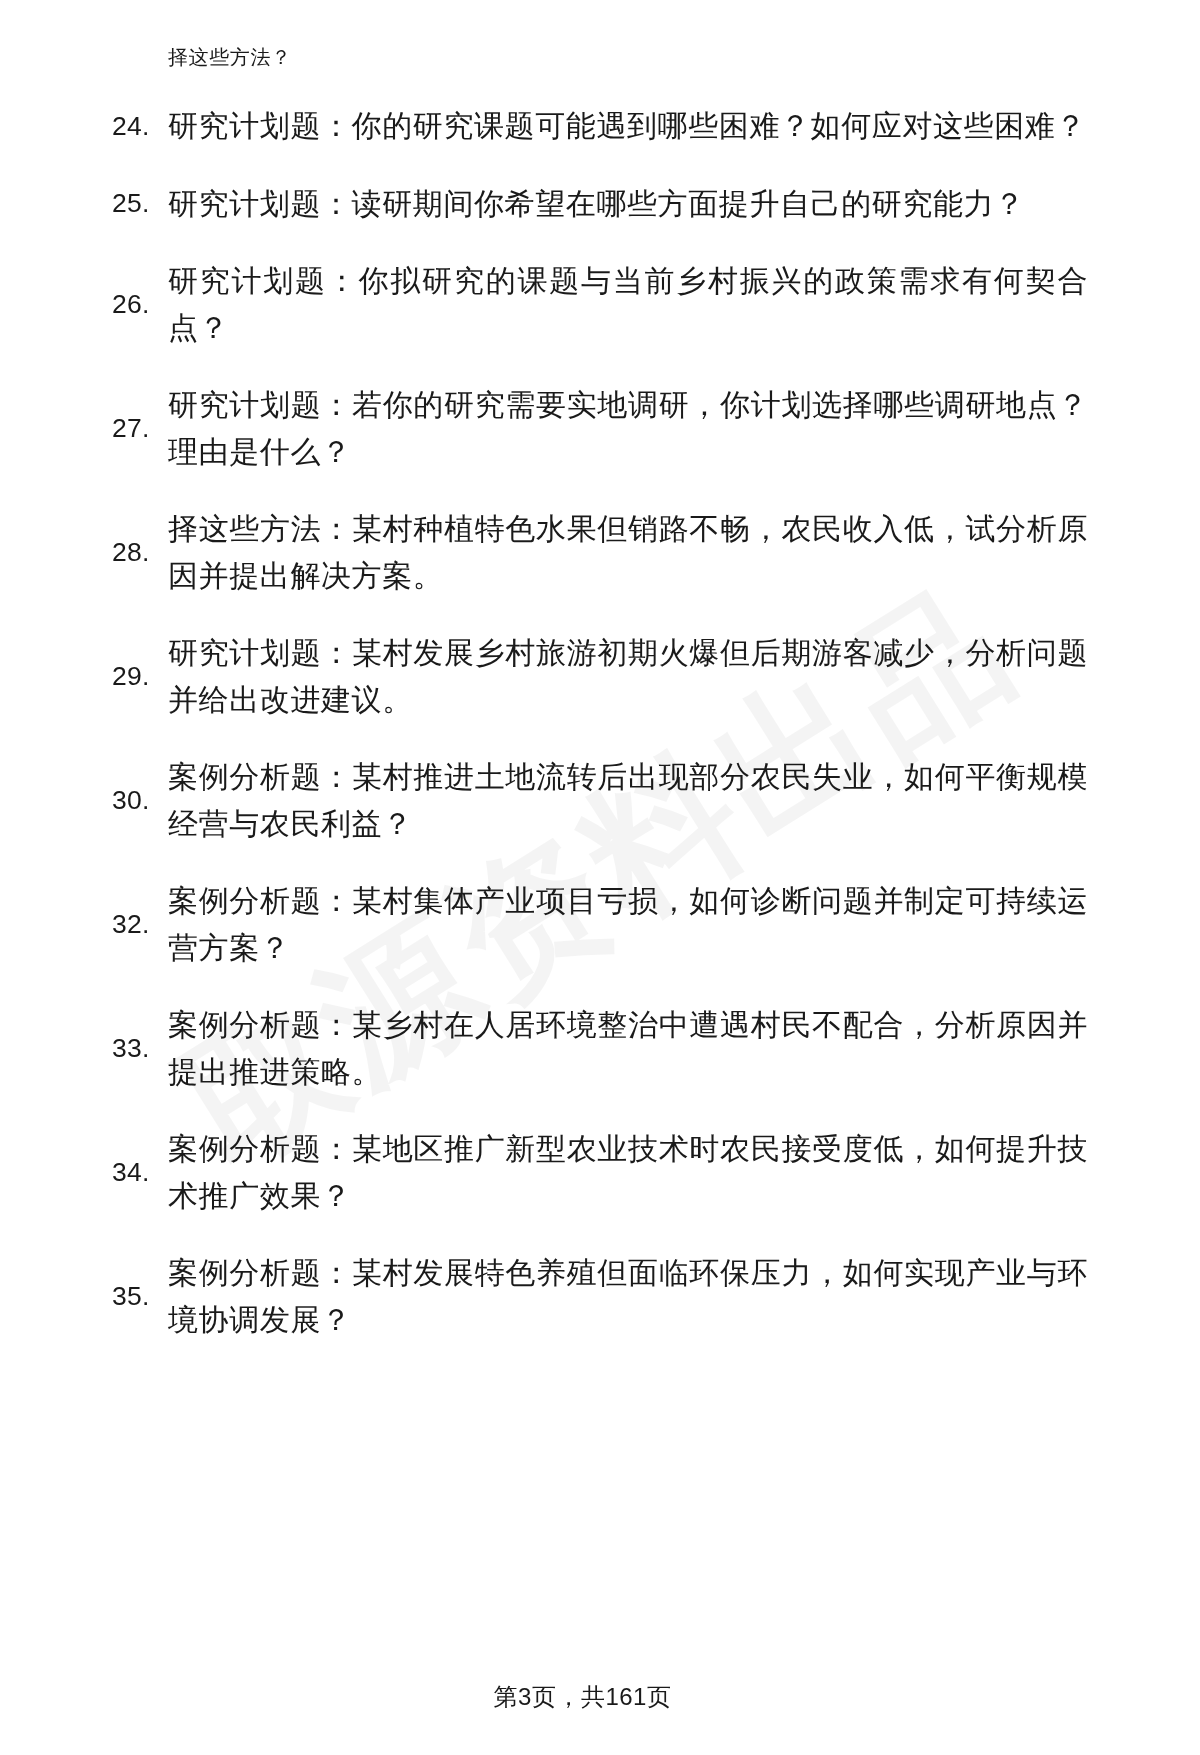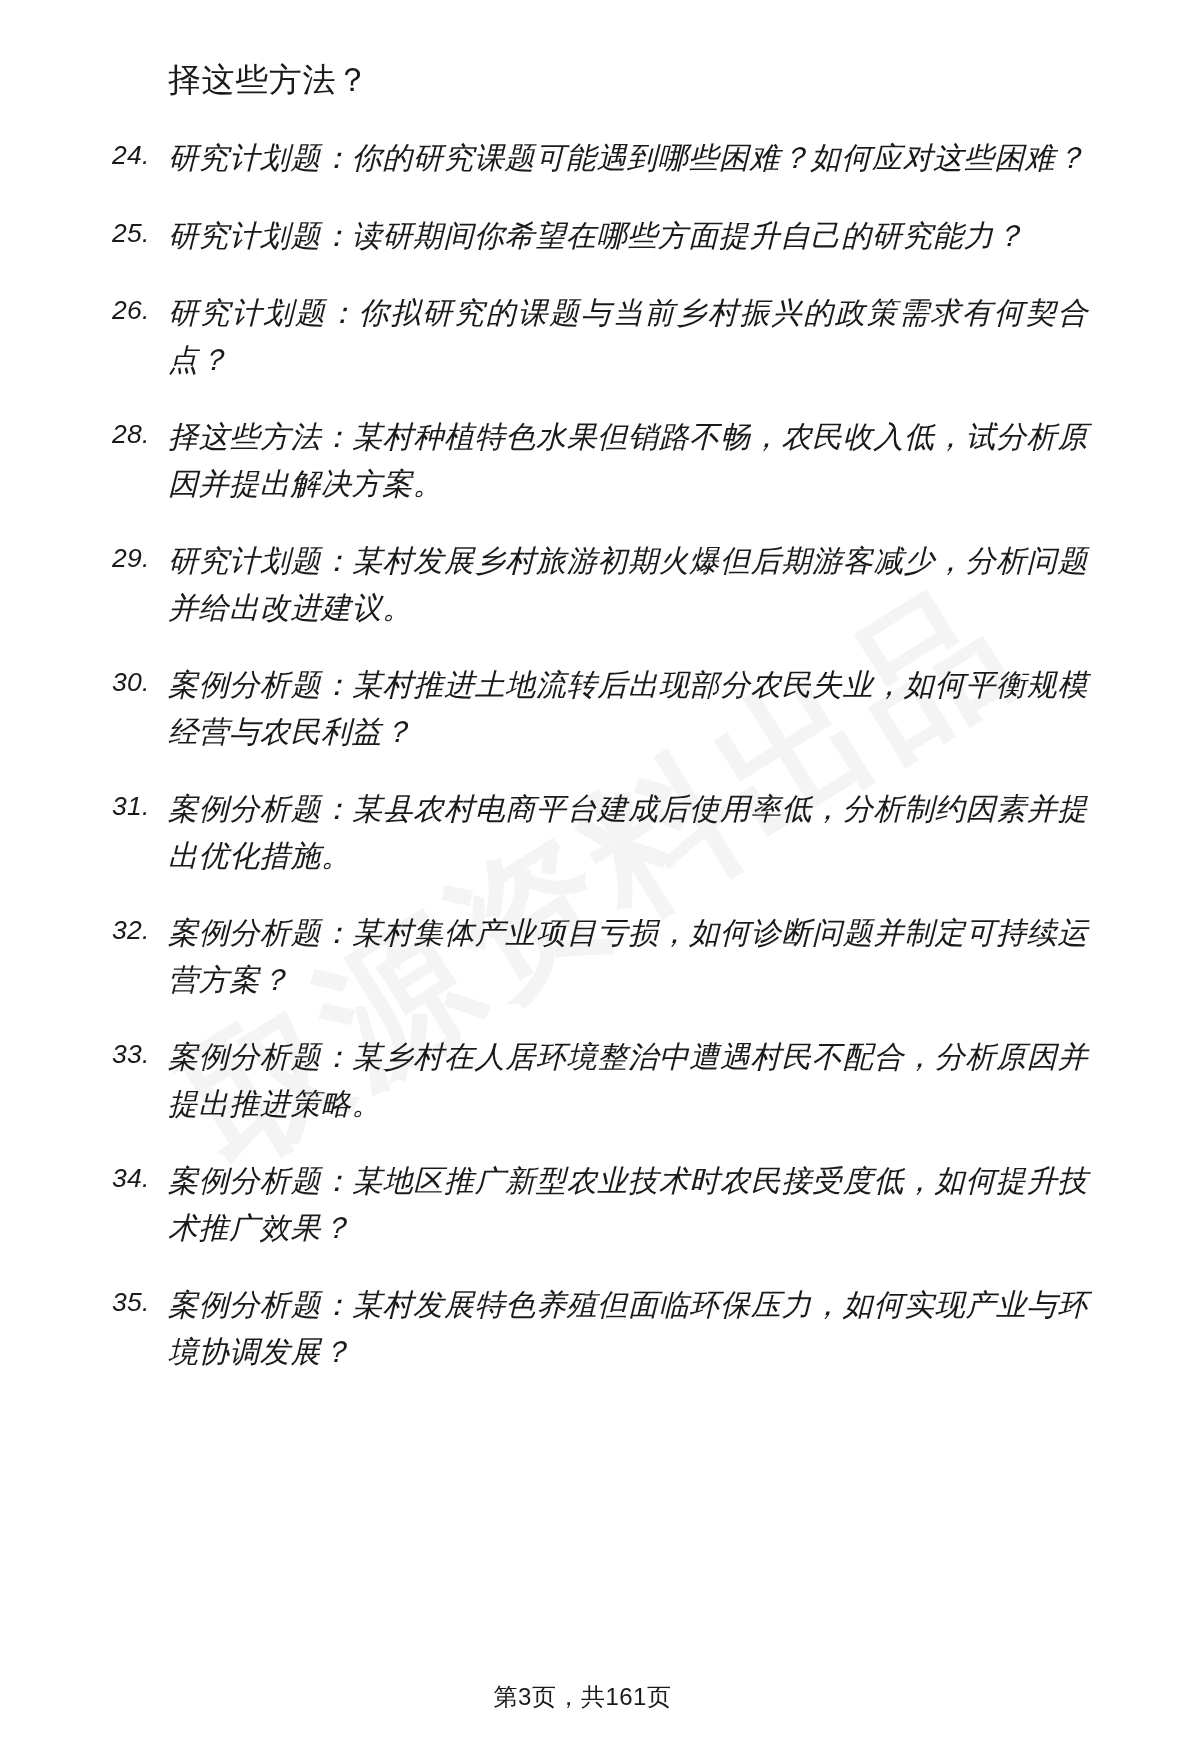--- a/index.html
+++ b/index.html
@@ -37,31 +37,30 @@
     white-space: nowrap;
     font-weight: 700;
   }
   .content {
     position: relative;
     z-index: 1;
     padding: 42px 112px 0 112px;
     box-sizing: border-box;
   }
   .cont-line {
-    font-size: 33px;
+    font-size: 20px;
     line-height: 1.55;
-    margin: 12px 0 30px 0;
+    margin: 0 0 30px 0;
     padding-left: 56px;
     letter-spacing: 0.6px;
   }
   .q-item {
     display: flex;
     margin: 12px 0 31px 0;
-    align-items: flex-start;
-    font-style: italic;
+    align-items: center;
   }
   .q-num {
     width: 56px;
     flex: 0 0 56px;
     font-size: 26.5px;
     line-height: 1.55;
     text-align: left;
     letter-spacing: 0.3px;
   }
   .q-text {
@@ -104,40 +103,40 @@
     <div class="q-item">
       <div class="q-num">25.</div>
       <div class="q-text">研究计划题：读研期间你希望在哪些方面提升自己的研究能力？</div>
     </div>
 
     <div class="q-item">
       <div class="q-num">26.</div>
       <div class="q-text">研究计划题：你拟研究的课题与当前乡村振兴的政策需求有何契合点？</div>
     </div>
 
+    <div class="q-item">
+      <div class="q-num">27.</div>
+      <div class="q-text">研究计划题：若你的研究需要实地调研，你计划选择哪些调研地点？理由是什么？</div>
+    </div>
 
     <div class="q-item">
       <div class="q-num">28.</div>
       <div class="q-text">择这些方法：某村种植特色水果但销路不畅，农民收入低，试分析原因并提出解决方案。</div>
     </div>
 
     <div class="q-item">
       <div class="q-num">29.</div>
       <div class="q-text">研究计划题：某村发展乡村旅游初期火爆但后期游客减少，分析问题并给出改进建议。</div>
     </div>
 
     <div class="q-item">
       <div class="q-num">30.</div>
       <div class="q-text">案例分析题：某村推进土地流转后出现部分农民失业，如何平衡规模经营与农民利益？</div>
     </div>
 
-    <div class="q-item">
-      <div class="q-num">31.</div>
-      <div class="q-text">案例分析题：某县农村电商平台建成后使用率低，分析制约因素并提出优化措施。</div>
-    </div>
 
     <div class="q-item">
       <div class="q-num">32.</div>
       <div class="q-text">案例分析题：某村集体产业项目亏损，如何诊断问题并制定可持续运营方案？</div>
     </div>
 
     <div class="q-item">
       <div class="q-num">33.</div>
       <div class="q-text">案例分析题：某乡村在人居环境整治中遭遇村民不配合，分析原因并提出推进策略。</div>
     </div>

